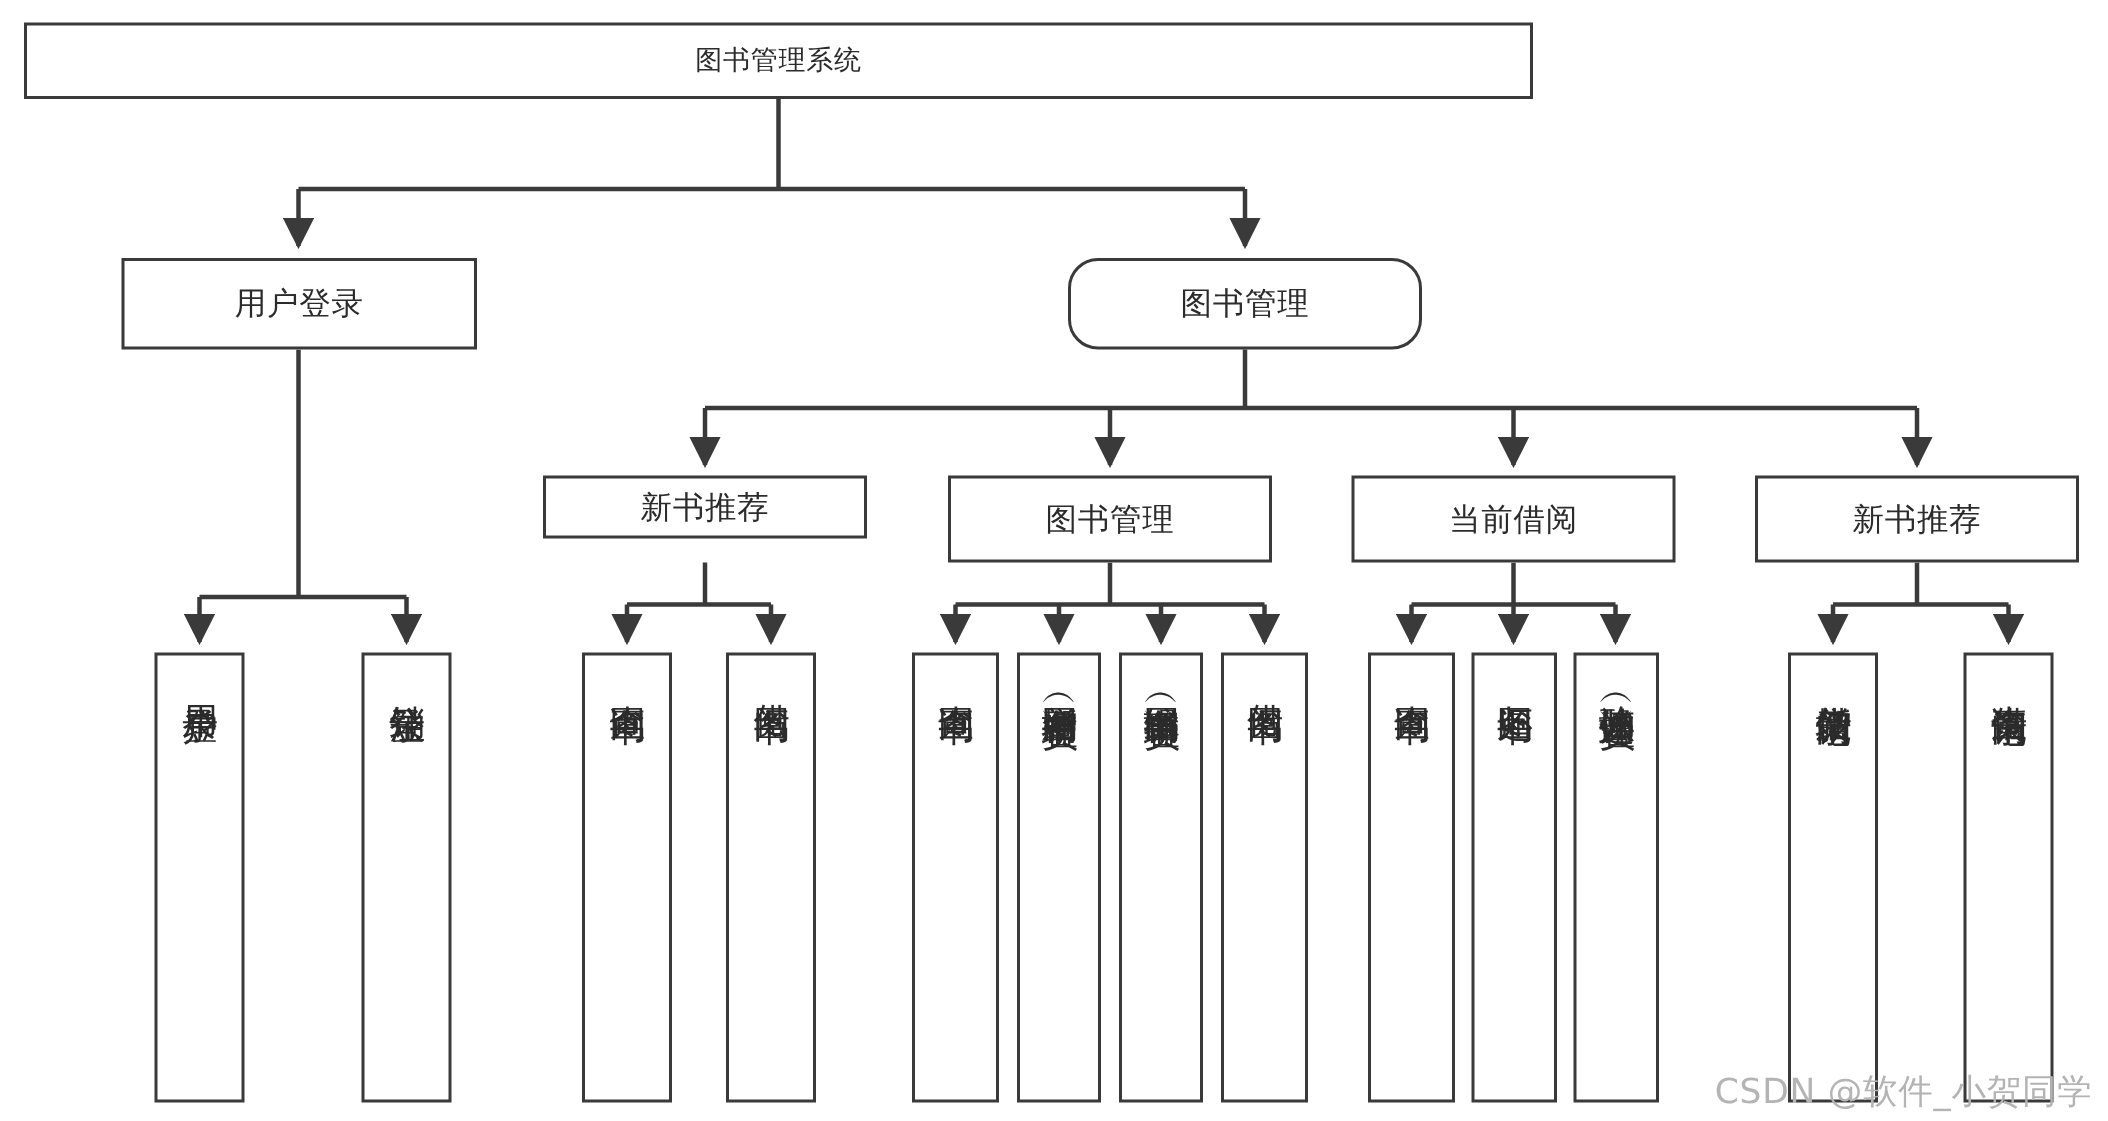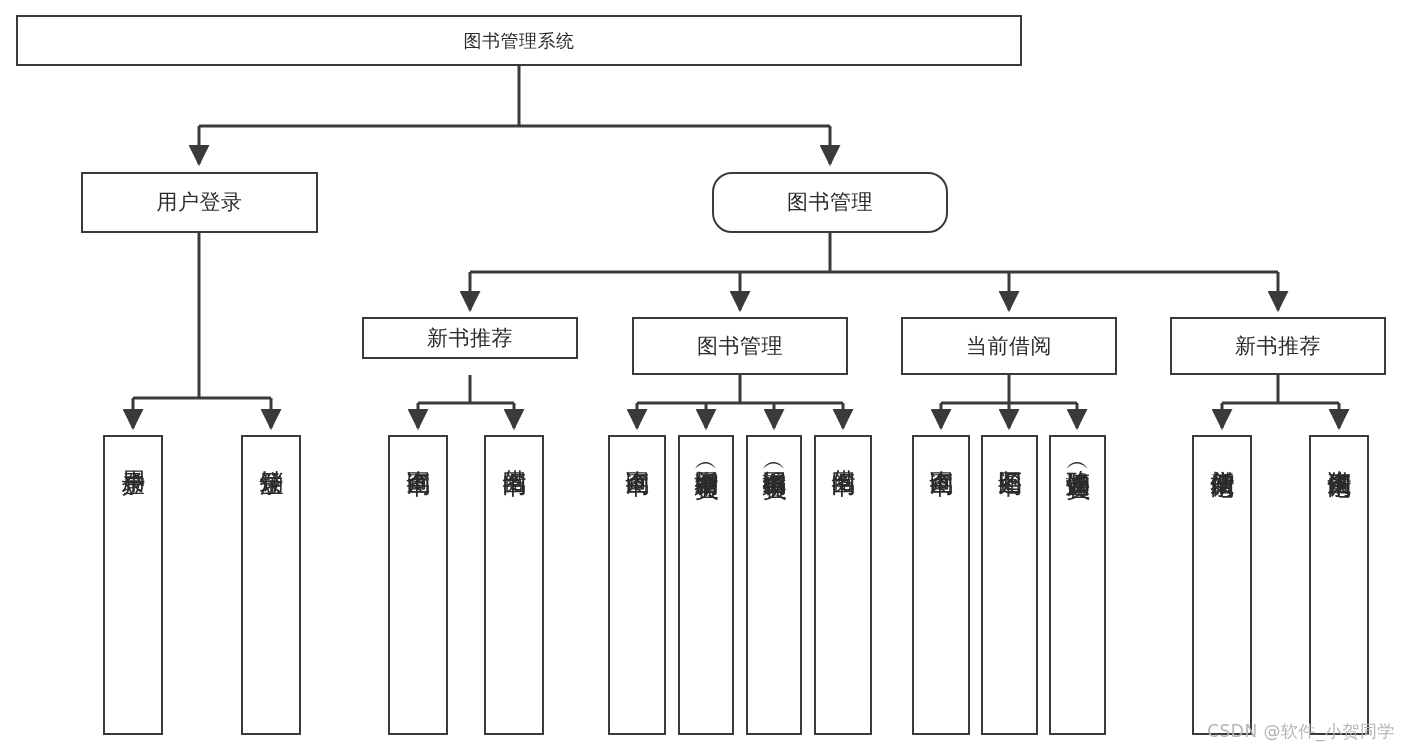--- a/index.html
+++ b/index.html
@@ -59,21 +59,21 @@
     writing-mode: vertical-rl;
     text-orientation: upright;
     font-size: 24px;
     line-height: 1.04;
     letter-spacing: 1px;
   }
   #watermark {
     position: absolute;
     right: 10px;
     bottom: 4px;
-    font-size: 17px;
+    font-size: 23px;
     color: #b4b4b4;
     letter-spacing: 0.5px;
     z-index: 3;
     white-space: nowrap;
   }
 </style>
 </head>
 <body>
 
 <div id="diagram-canvas">

